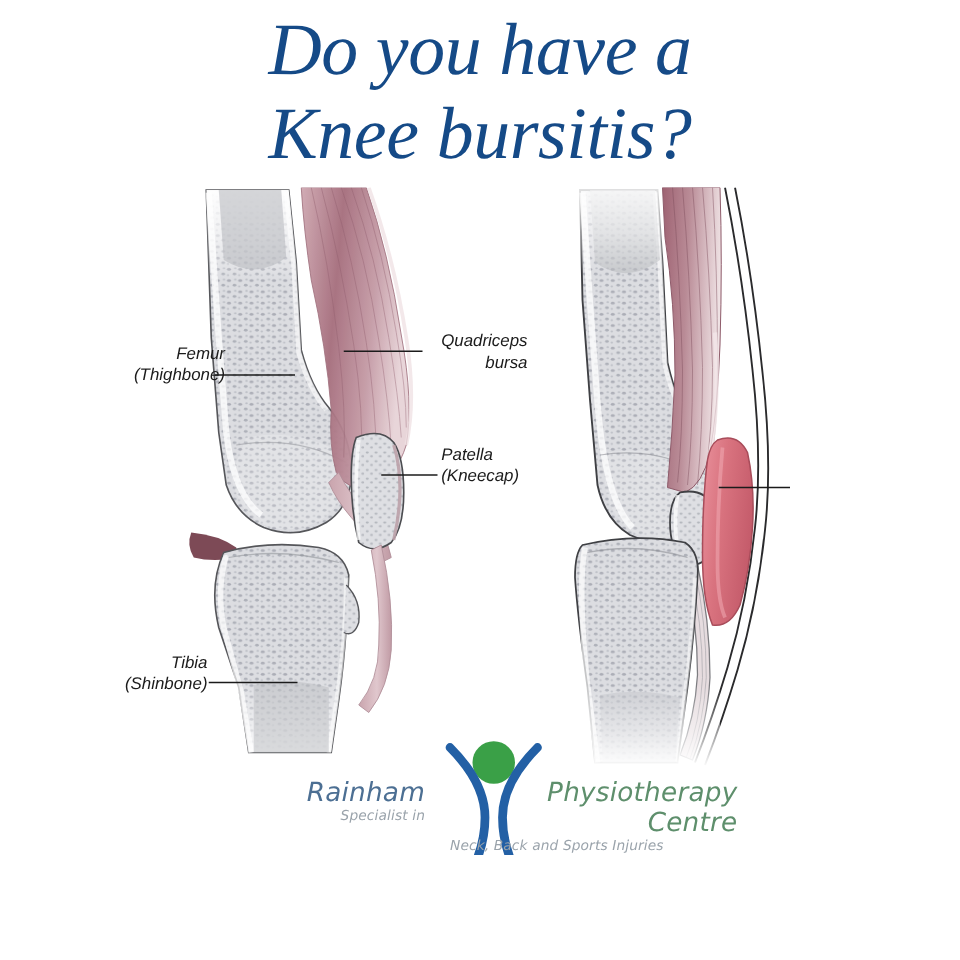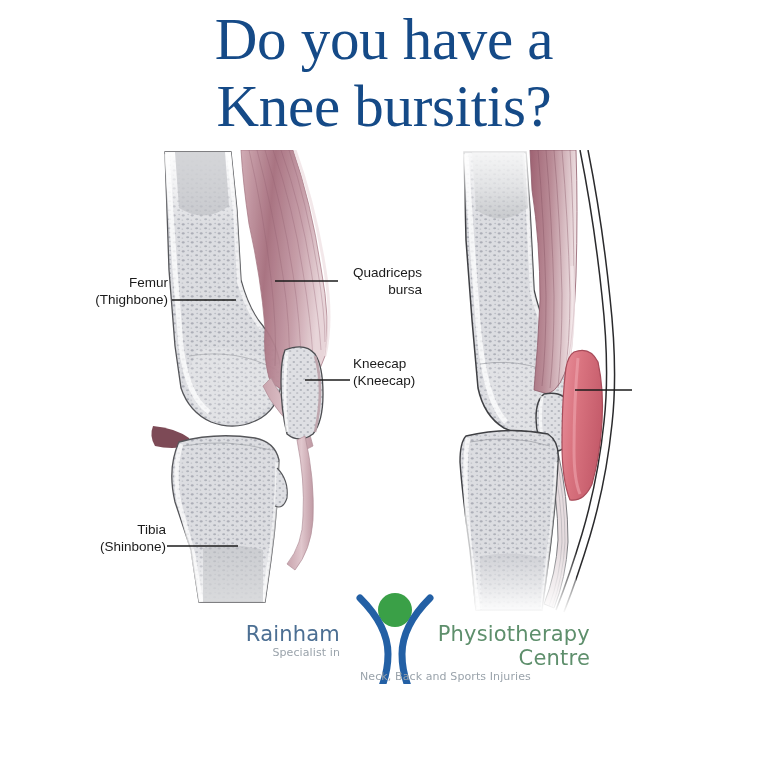--- a/index.html
+++ b/index.html
@@ -7,20 +7,21 @@
     padding: 0;
     background: #ffffff;
   }
   #poster {
     position: relative;
     width: 768px;
     height: 684px;
     background: #ffffff;
     overflow: hidden;
     font-family: "Liberation Sans", sans-serif;
+    font-style: italic;
   }
 
   
   .title-block {
     position: absolute;
     top: 6px;
     left: 0;
     width: 768px;
     text-align: center;
   }
@@ -303,32 +304,32 @@
       <g stroke="#1b1b1b" stroke-width="1.3" fill="none">
         <line x1="172" y1="150" x2="236" y2="150"></line>
         <line x1="275" y1="131" x2="338" y2="131"></line>
         <line x1="305" y1="230" x2="350" y2="230"></line>
         <line x1="167" y1="396" x2="238" y2="396"></line>
         <line x1="575" y1="240" x2="632" y2="240"></line>
       </g>
     </svg>
   </div>
 
-  <div class="label right" style="left:40px; top:274px; width:128px;">
+  <div class="label right" style="left:52px; top:274px; width:128px;">
     <div>Femur</div>
     <div>(Thighbone)</div>
   </div>
 
   <div class="label right" style="left:330px; top:264px; width:92px;">
     <div>Quadriceps</div>
     <div>bursa</div>
   </div>
 
   <div class="label left" style="left:353px; top:355px; width:110px;">
-    <div>Kneecap</div>
+    <div>Patella</div>
     <div>(Kneecap)</div>
   </div>
 
   <div class="label right" style="left:38px; top:521px; width:128px;">
     <div>Tibia</div>
     <div>(Shinbone)</div>
   </div>
 
 
   <div class="logo">

